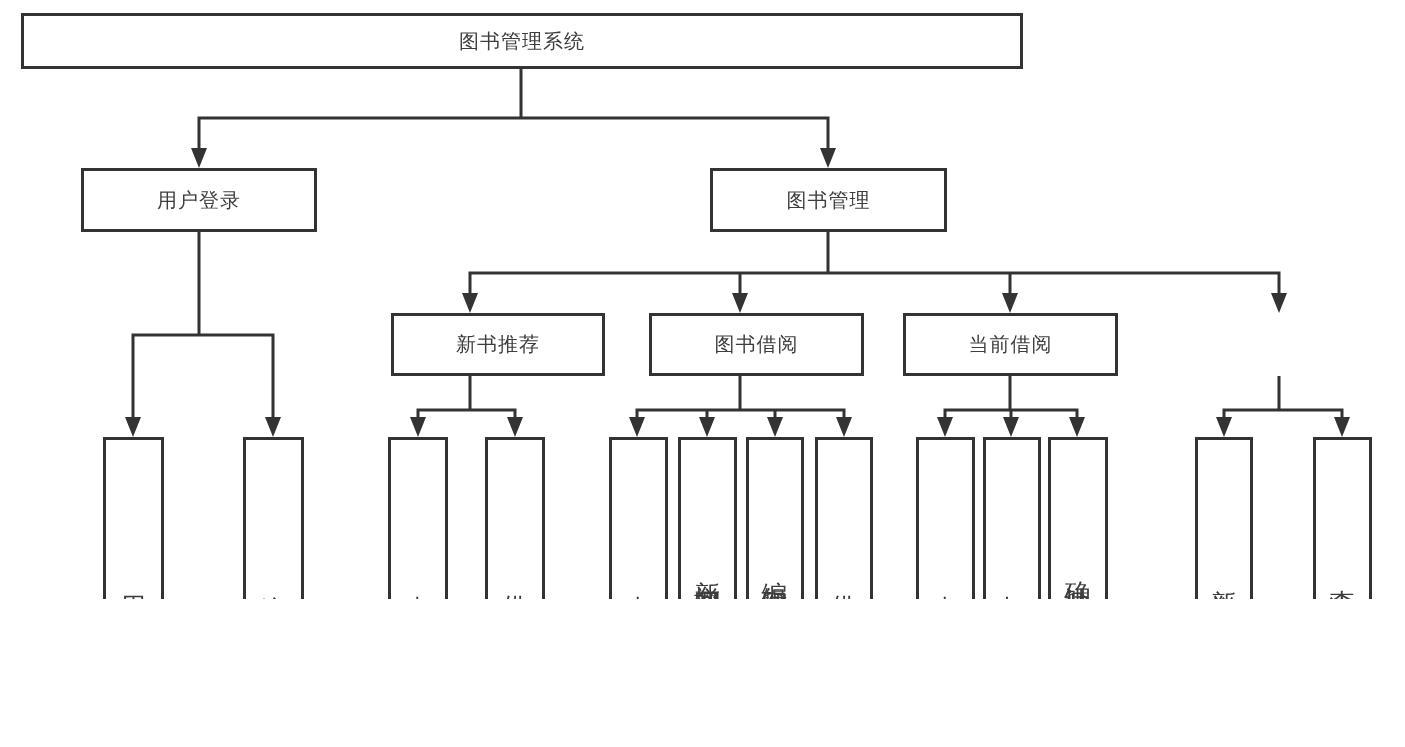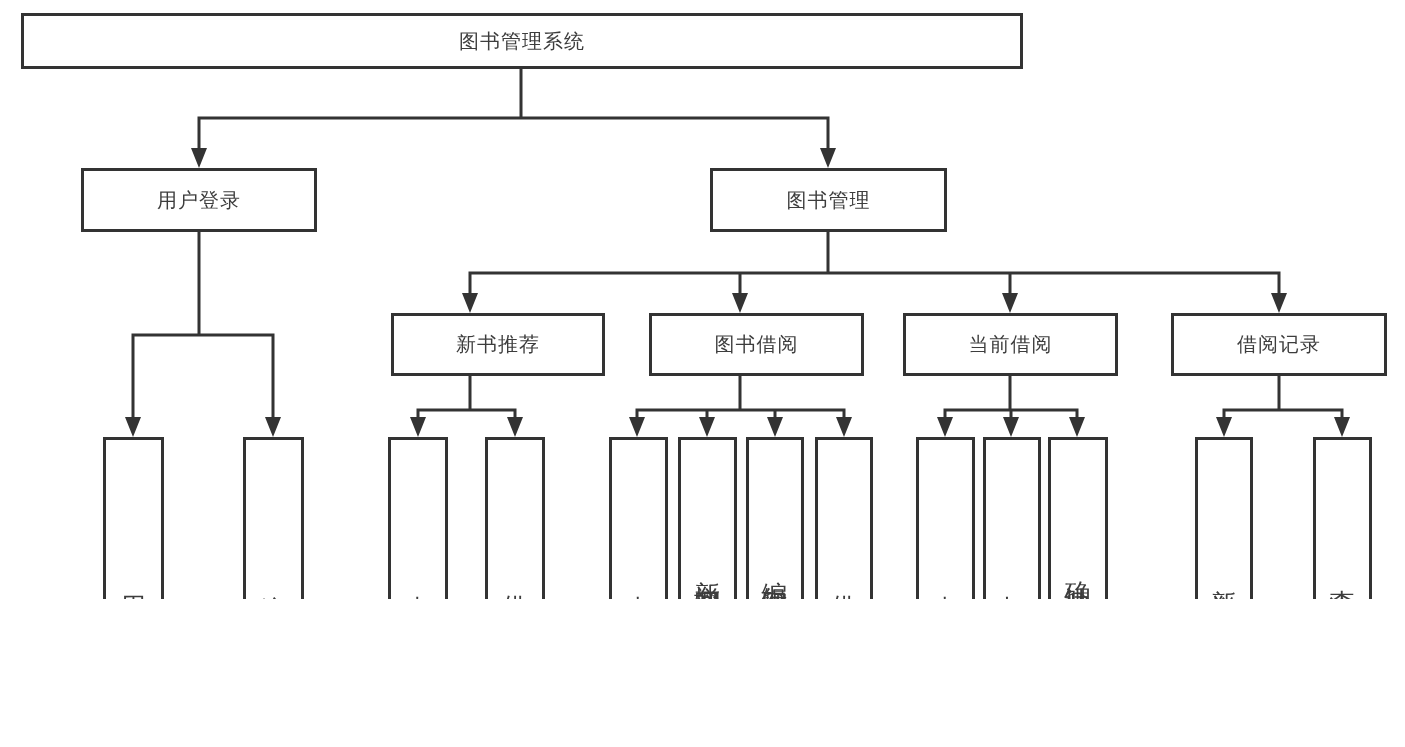--- a/index.html
+++ b/index.html
@@ -110,21 +110,20 @@
   </svg>
 
   <div class="node h" style="left:21px; top:13px; width:1002px; height:56px;">图书管理系统</div>
 
   <div class="node h" style="left:81px; top:168px; width:236px; height:64px;">用户登录</div>
   <div class="node h" style="left:710px; top:168px; width:237px; height:64px;">图书管理</div>
 
   <div class="node h" style="left:363px; top:313px; width:214px; height:63px;margin-left:28px;">新书推荐</div>
   <div class="node h" style="left:633px; top:313px; width:215px; height:63px;margin-left:16px;">图书借阅</div>
   <div class="node h" style="left:903px; top:313px; width:215px; height:63px;">当前借阅</div>
-  <div class="node h" style="left:1171px; top:313px; width:216px; height:63px;">借阅记录</div>
 
   <div class="node v" style="left:103px; top:437px; width:61px; height:299px;">
     <span>用户登录</span>
   </div>
   <div class="node v" style="left:243px; top:437px; width:61px; height:299px;">
     <span>注销登录</span>
   </div>
 
   <div class="node v" style="left:388px; top:437px; width:60px; height:299px;">
     <span>查询图书</span>

